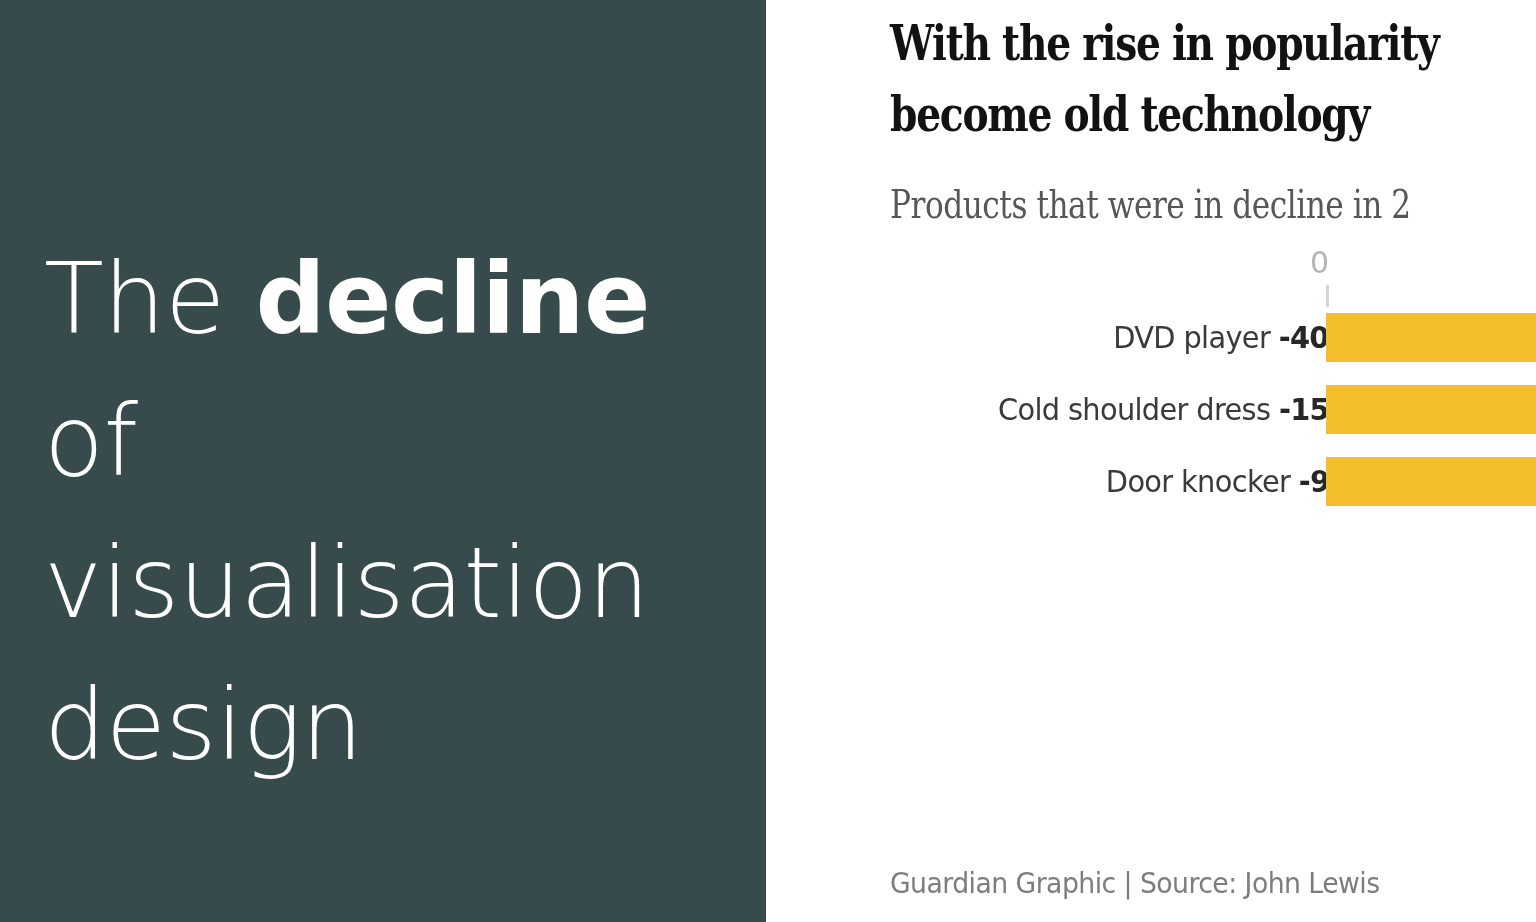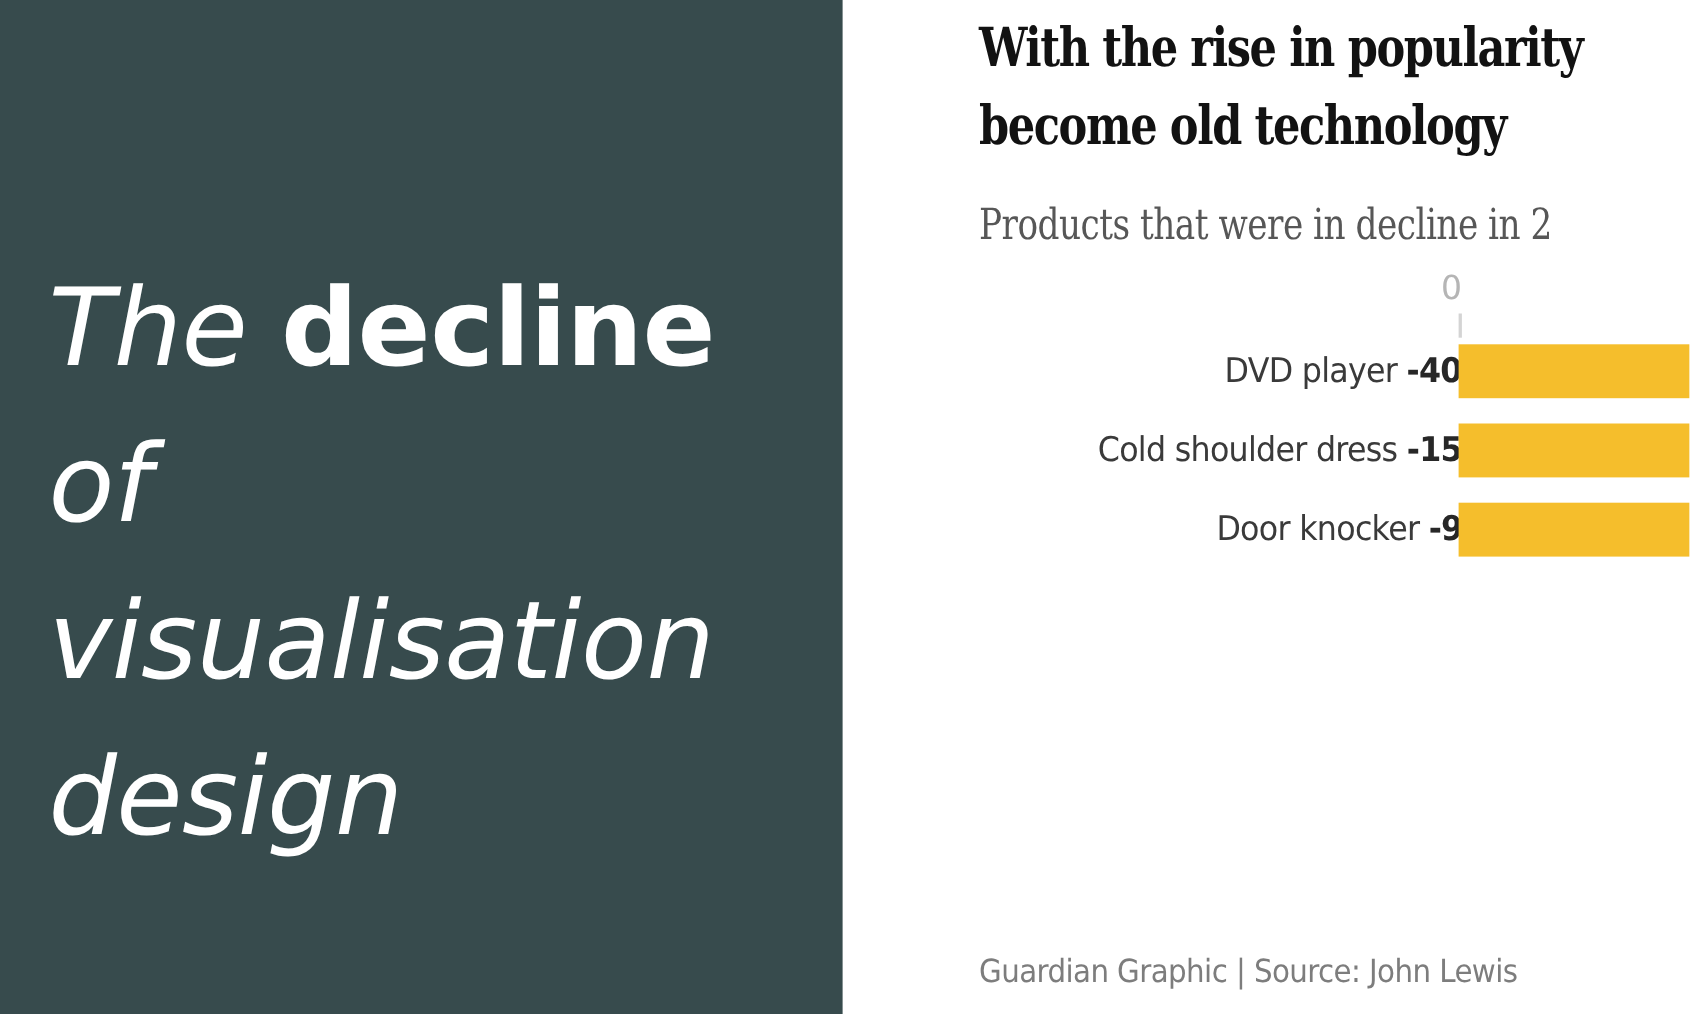--- a/index.html
+++ b/index.html
@@ -32,21 +32,21 @@
     top: 228px;
     width: 690px;
     color: #ffffff;
     font-family: "DejaVu Sans", sans-serif;
     font-size: 98px;
     line-height: 1.45;
     letter-spacing: -0.5px;
     font-weight: 300;
     white-space: pre-wrap;
   }
-  #book-title .lw { font-weight: 300; font-style: italic; }
+  #book-title .lw { font-weight: 300; }
   #book-title .bw { font-weight: 700; }
 
   
   #chart-panel {
     position: absolute;
     left: 786px;
     top: 0;
     width: 770px;
     height: 922px;
     background: #ffffff;

